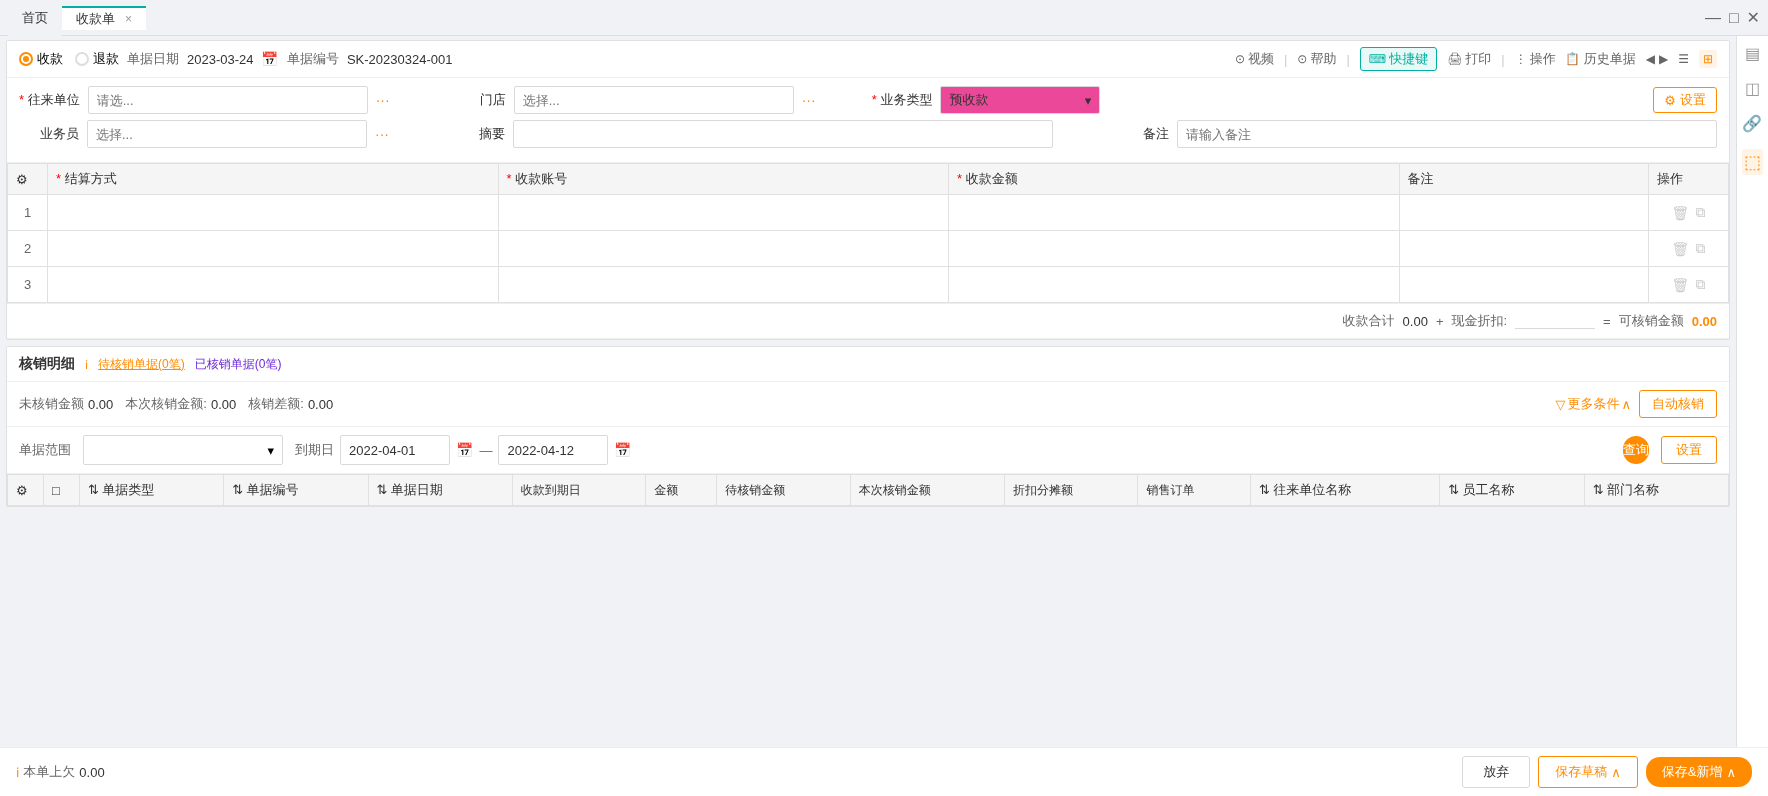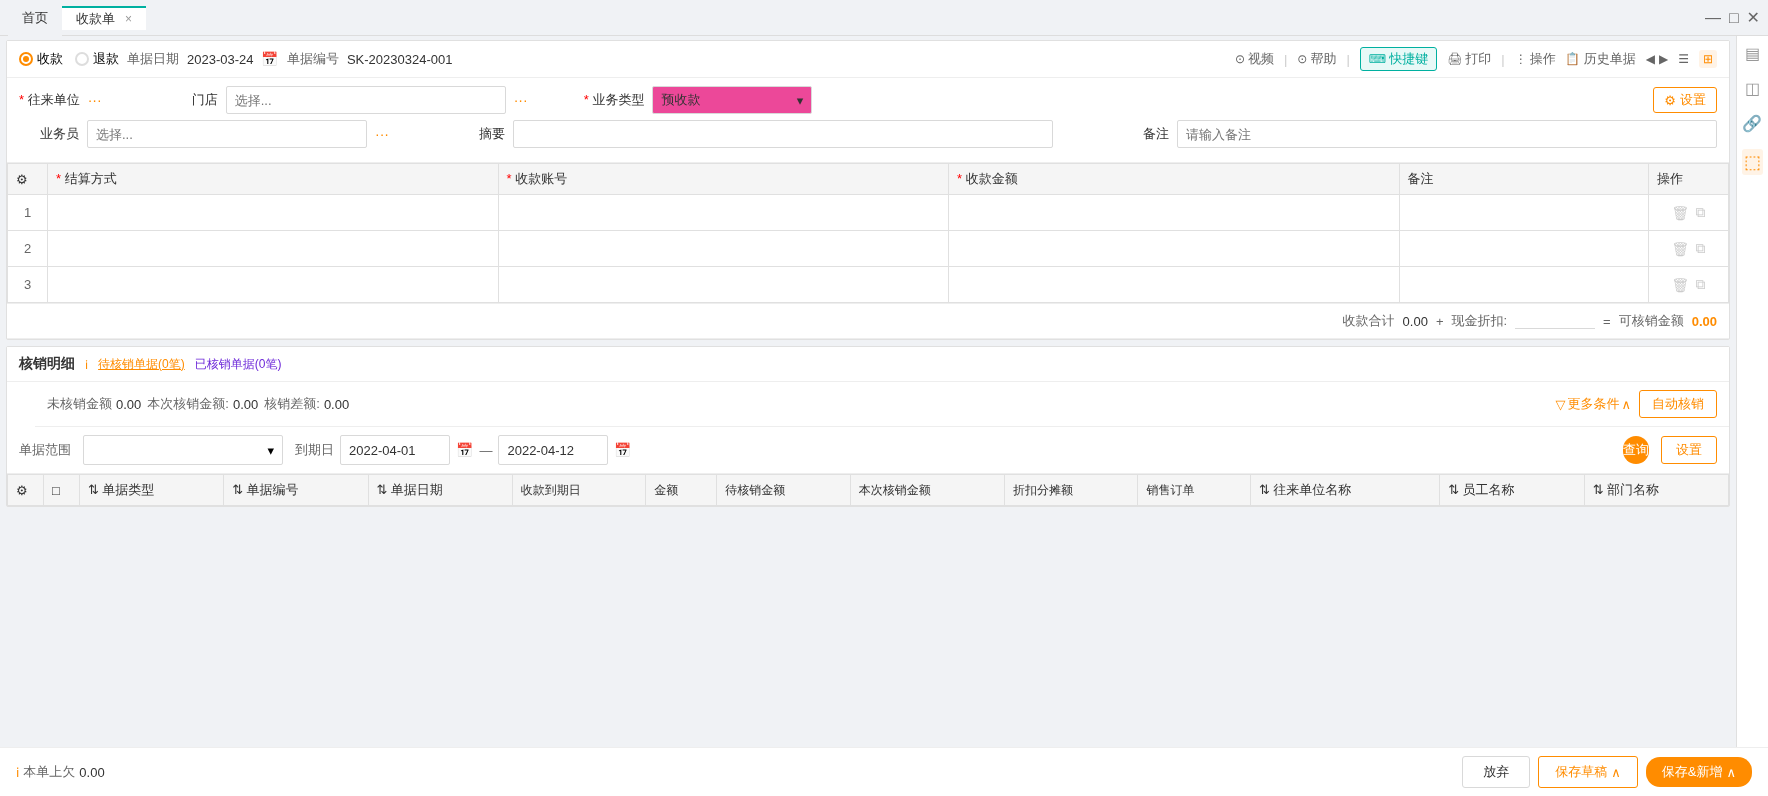--- a/index.html
+++ b/index.html
@@ -127,22 +127,22 @@
       display: flex; align-items: center; gap: 10px;
       padding: 8px 12px; background: #fff;
       border-bottom: 1px solid #eee;
     }
     .section-title { font-size: 14px; font-weight: bold; color: #333; }
     .section-info { color: #ff8c00; font-size: 12px; cursor: pointer; }
     .tab-link { color: #ff8c00; cursor: pointer; text-decoration: underline; font-size: 12px; }
     .tab-link.normal { color: #6d28d9; text-decoration: none; }
 
     .filter-row {
-      display: flex; align-items: center; gap: 6px;
-      padding: 8px 12px; background: #fff; border-bottom: 1px solid #eee; margin-left: 28px;
+      display: flex; align-items: center; gap: 12px;
+      padding: 8px 12px; background: #fff; border-bottom: 1px solid #eee;
     }
     .filter-item { display: flex; align-items: center; gap: 4px; color: #666; }
     .filter-value { color: #333; }
     .filter-right { margin-left: auto; display: flex; gap: 8px; align-items: center; }
     .filter-more { color: #ff8c00; cursor: pointer; font-size: 12px; display: flex; align-items: center; gap: 2px; }
     .auto-btn {
       background: #fff; border: 1px solid #ff8c00; color: #ff8c00;
       border-radius: 3px; padding: 4px 12px; cursor: pointer;
     }
 
@@ -275,20 +275,21 @@
         <span class="toolbar-btn" style="color:#ff8c00; background:#fff3e6; border-radius:3px; padding:2px 4px;">⊞</span>
       </div>
     </div>
 
     <div class="form-fields">
       <div class="form-row">
         <span class="field-label">
           <span style="color:red;">*</span>
           <span>往来单位</span>
         </span>
+        <input class="field-input" style="max-width: 280px;" placeholder="请选...">
         <span class="field-more">···</span>
 
         <span style="width:40px;"></span>
         <span class="field-label">门店</span>
         <input class="field-input" style="max-width: 280px;" placeholder="选择...">
         <span class="field-more">···</span>
 
         <span style="width:40px;"></span>
         <span class="field-label">
           <span style="color:red;">*</span>

